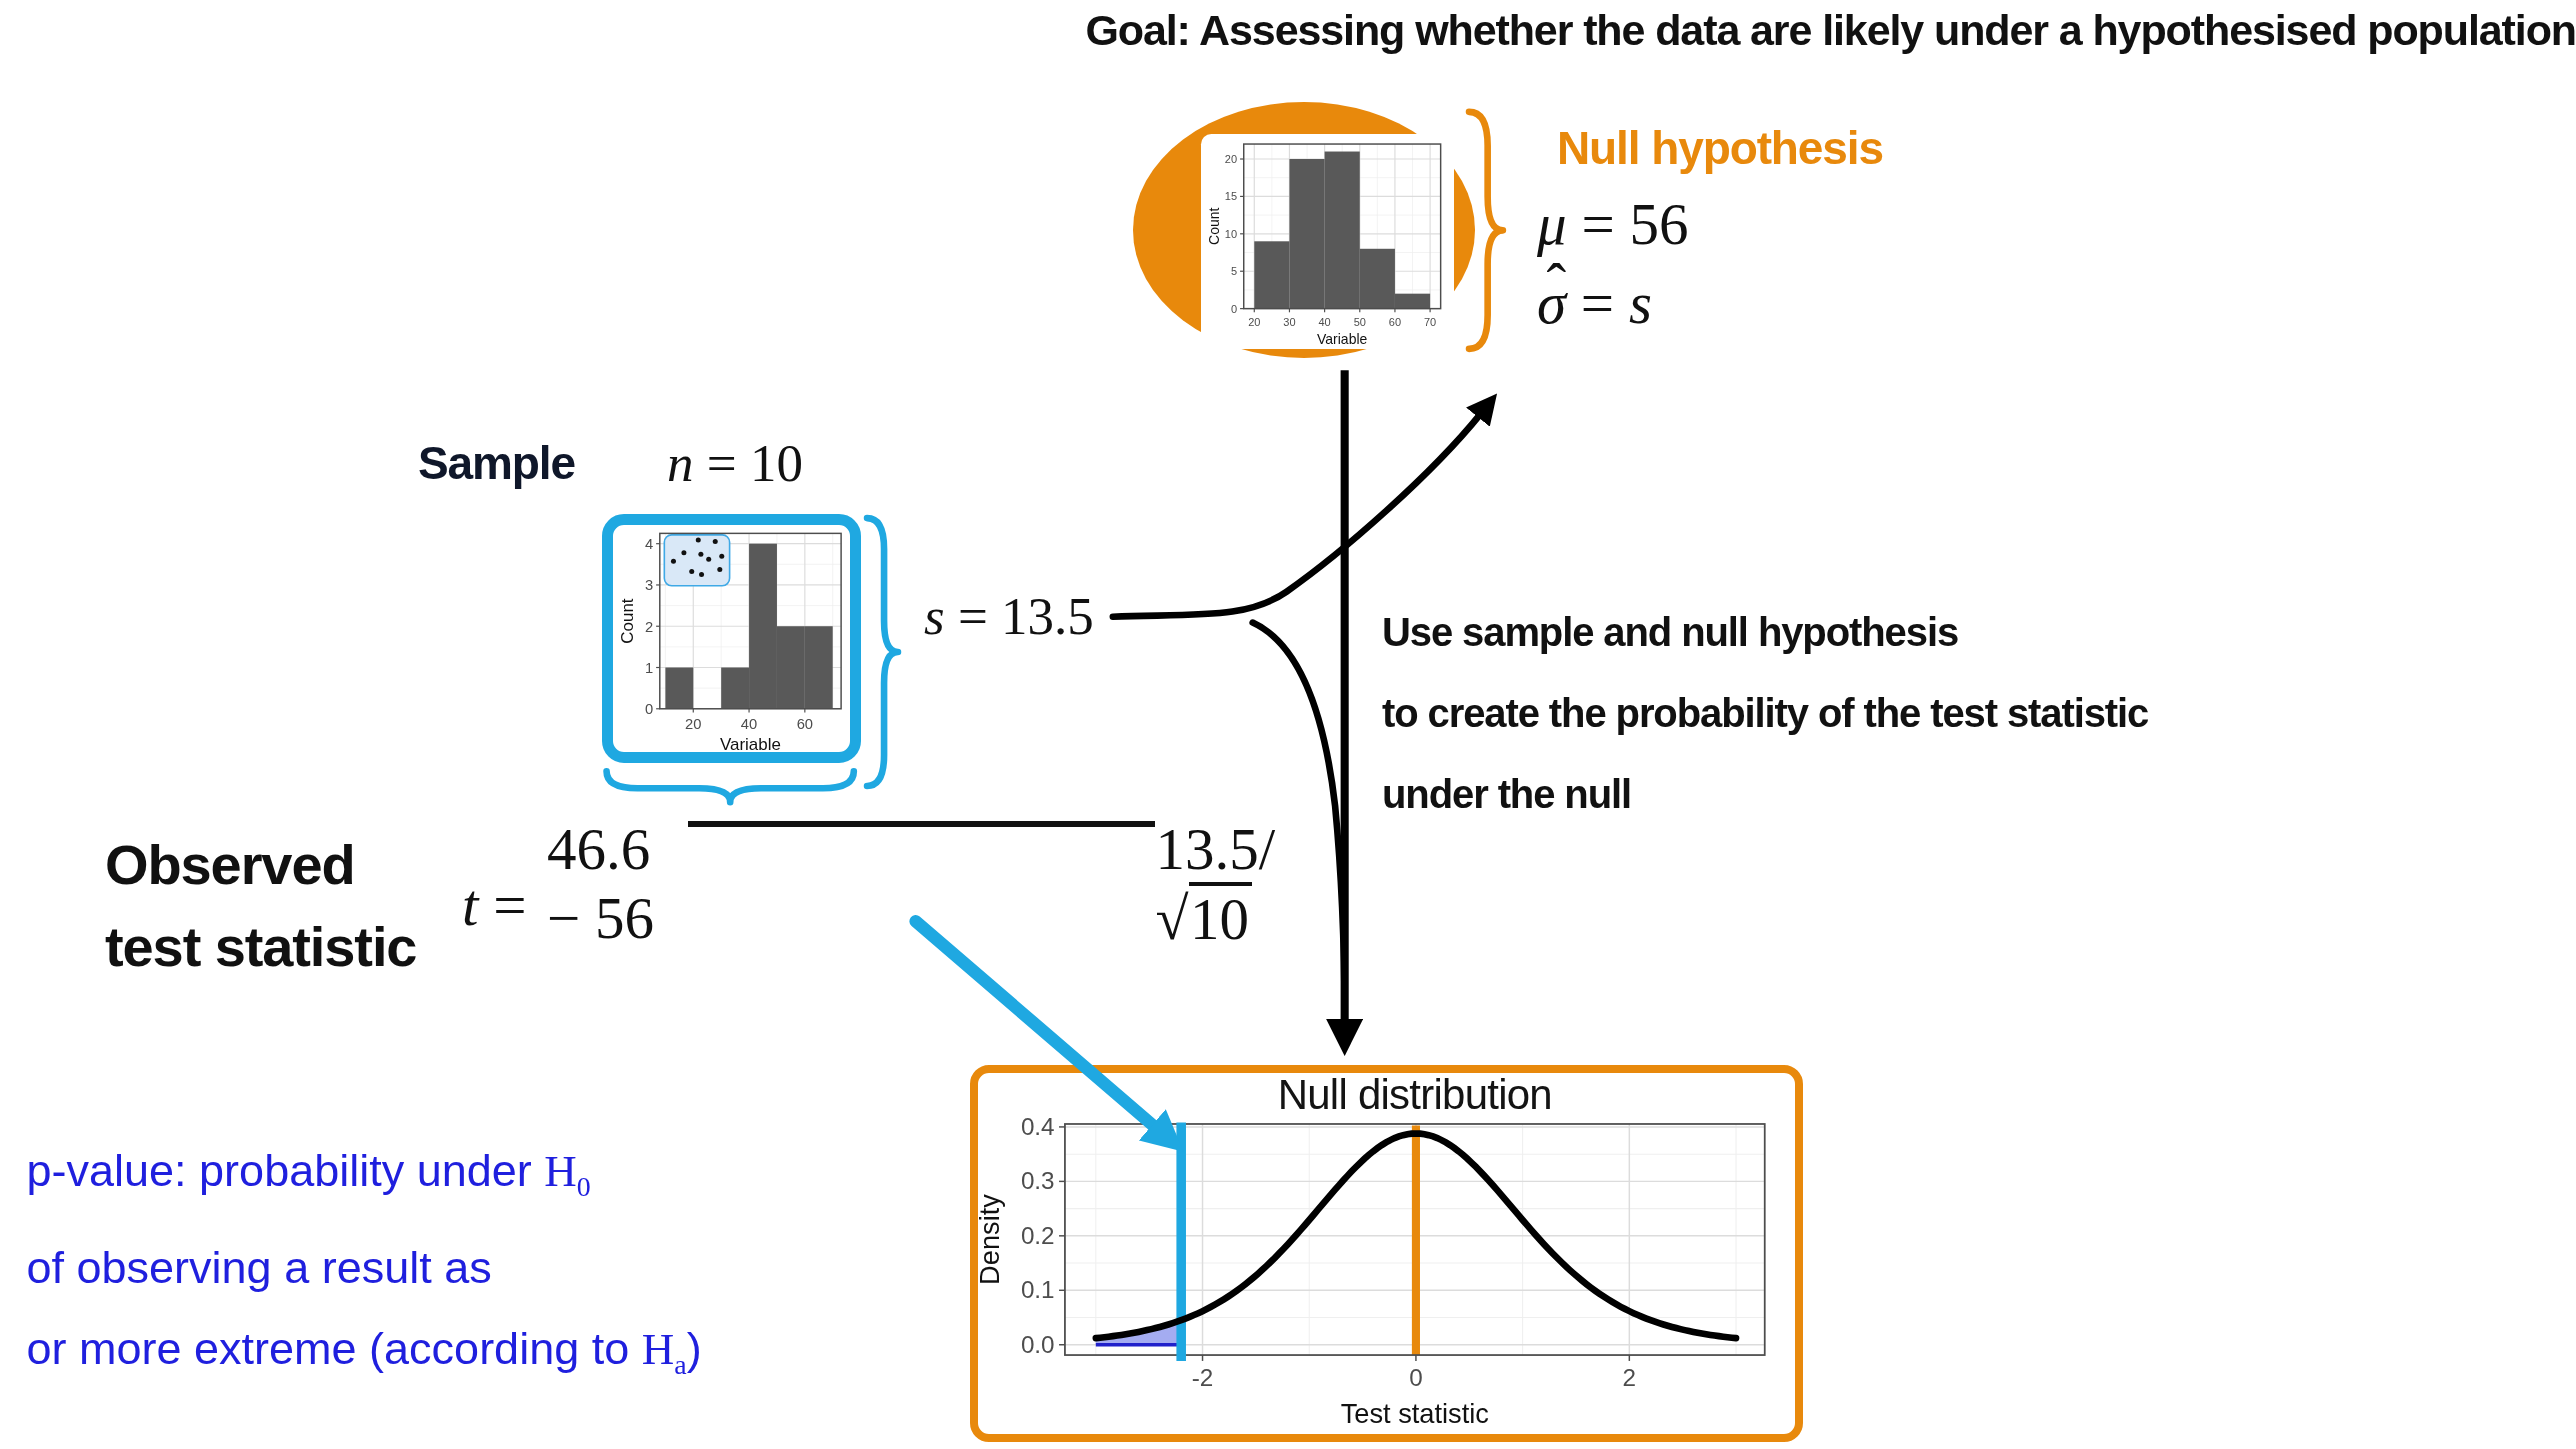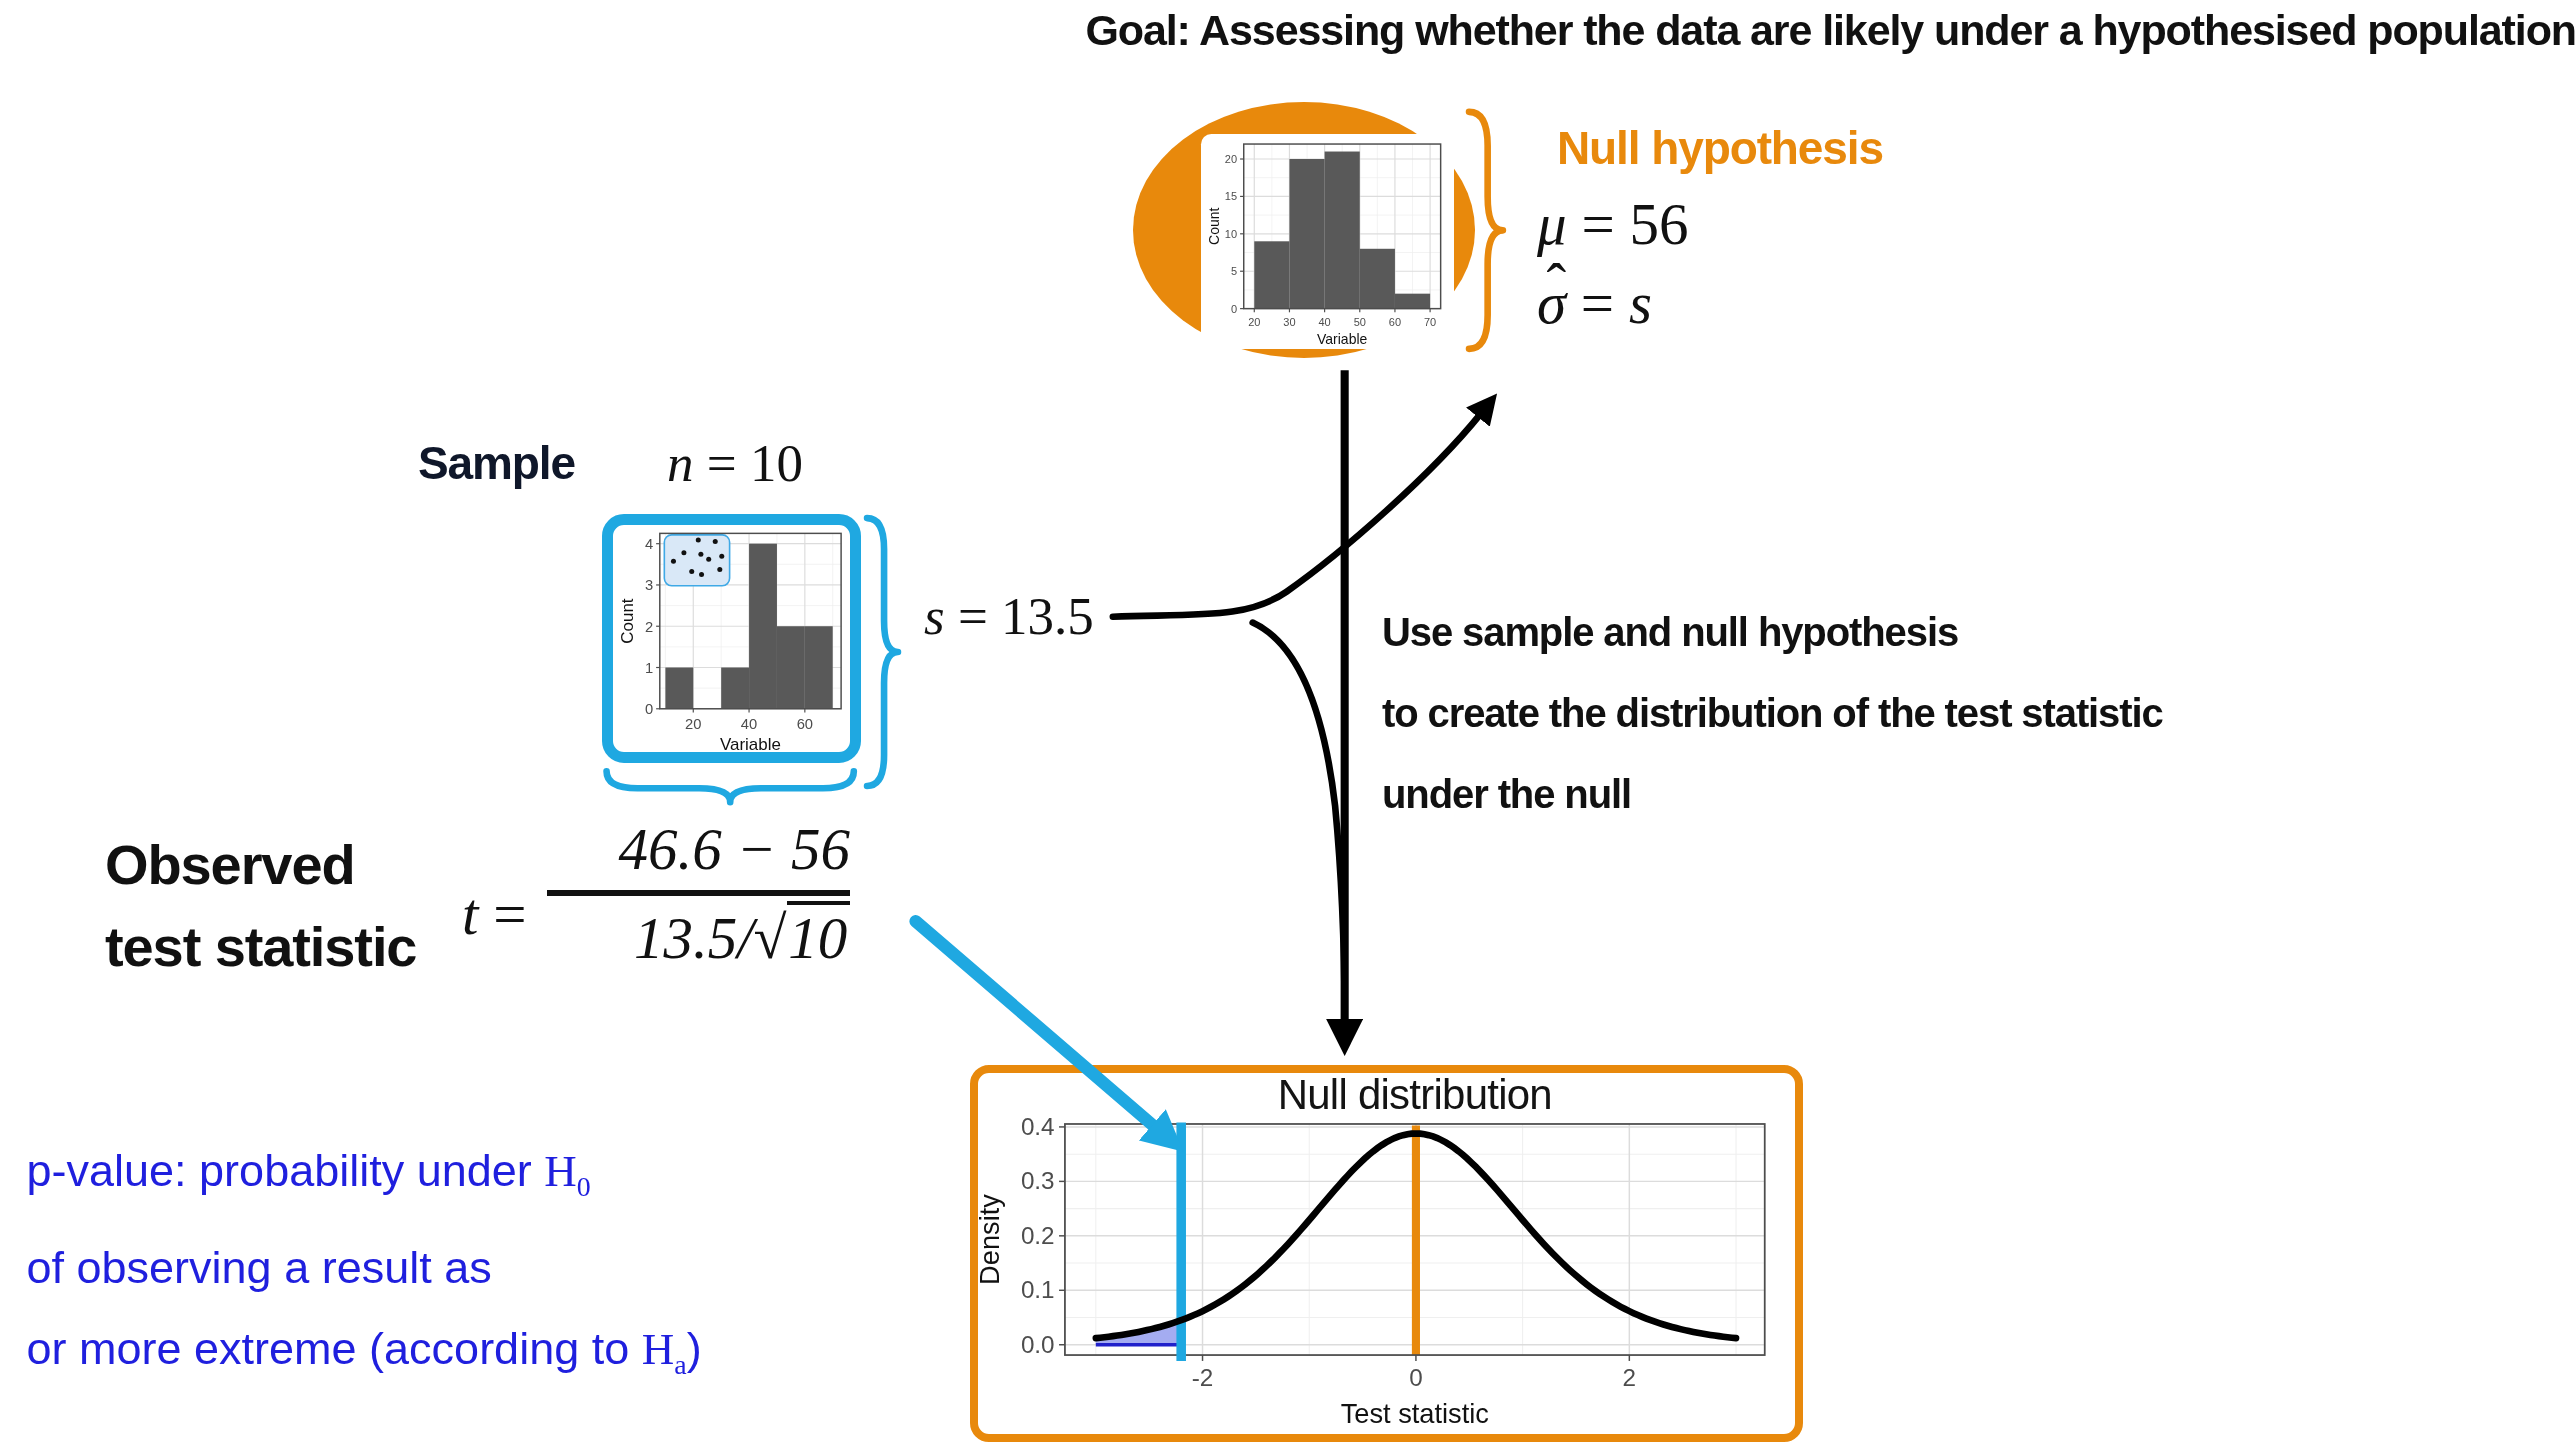--- a/index.html
+++ b/index.html
@@ -20,21 +20,21 @@
   #sigma-eq{left:1537px;top:269px;font-size:59px;}
   #sample-label{left:418px;top:436px;font-size:46px;}
   #n-eq{left:667px;top:433px;font-size:53px;text-align:right;}
   #sample-box{left:602px;top:514px;width:259px;height:249px;background:#fff;border-radius:22px;box-sizing:border-box;}
   #sample-chart{left:617px;top:526px;}
   #s-eq{left:924px;top:586px;font-size:53px;}
   #use-note{left:1382px;top:592px;font-size:40px;line-height:81px;white-space:nowrap;}
   #observed-label{left:105px;top:824px;font-size:56px;line-height:82px;}
   #t-formula{left:462px;top:815px;font-size:59px;display:flex;align-items:center;}
   #t-formula .t-eq{margin-right:20.6px;padding-top:41px;}
-  #t-formula .frac{display:inline-flex;flex-direction:column;align-items:flex-end;font-style:italic;}
+  #t-formula .frac{display:inline-flex;align-items:flex-start;}
   #t-formula .frac-bar{height:5.9px;background:#111;width:100%;min-width:303px;margin:5.9px 0 7.4px 0;}
   #t-formula .radicand{border-top:4.4px solid #111;padding:0 2.9px 0 1.5px;}
   #t-formula .radical{font-size:1.02em;}
   #pvalue-note{left:26.5px;top:1130px;font-size:45px;line-height:81px;color:#1F1FDE;white-space:nowrap;}
   #pvalue-note .serif-h{font-family:"Liberation Serif", serif;}
   #pvalue-note sub{font-size:0.62em;font-family:"Liberation Serif", serif;}
   #null-box{left:970px;top:1065px;width:833px;height:377px;background:#fff;
             border:8.8px solid; border-radius:19px;box-sizing:border-box;}
   #null-chart{left:970px;top:1065px;}
   #overlay{left:0;top:0;width:2576px;height:1449px;pointer-events:none;}
@@ -165,21 +165,21 @@
         <line y1="24.000000000000004" y2="24.000000000000004" x1="53" x2="58" stroke="#4D4D4D" stroke-width="1.6"></line>
         <text x="49" y="31.200000000000003" text-anchor="end" font-size="20" fill="#4D4D4D" font-family="Liberation Sans, sans-serif">4</text>
         <text x="181" y="304" text-anchor="middle" font-size="23" fill="#111" font-family="Liberation Sans, sans-serif">Variable</text>
         <text x="0" y="0" text-anchor="middle" font-size="23" fill="#111" font-family="Liberation Sans, sans-serif" transform="translate(21,129) rotate(-90)">Count</text>
       </svg>
     </div>
   <div id="s-eq" class="abs math"><i>s</i><span> = 13.5</span></div>
 
   <div id="use-note" class="abs bold-sans">
     <div>Use sample and null hypothesis</div>
-    <div>to create the distribution of the test statistic</div>
+    <div>to create the probability of the test statistic</div>
     <div>under the null</div>
   </div>
 
   <div id="observed-label" class="abs bold-sans">
     <div>Observed</div>
     <div>test statistic</div>
   </div>
   <div id="t-formula" class="abs math">
     <span class="t-eq"><i>t</i><span> =</span></span>
     <span class="frac">

